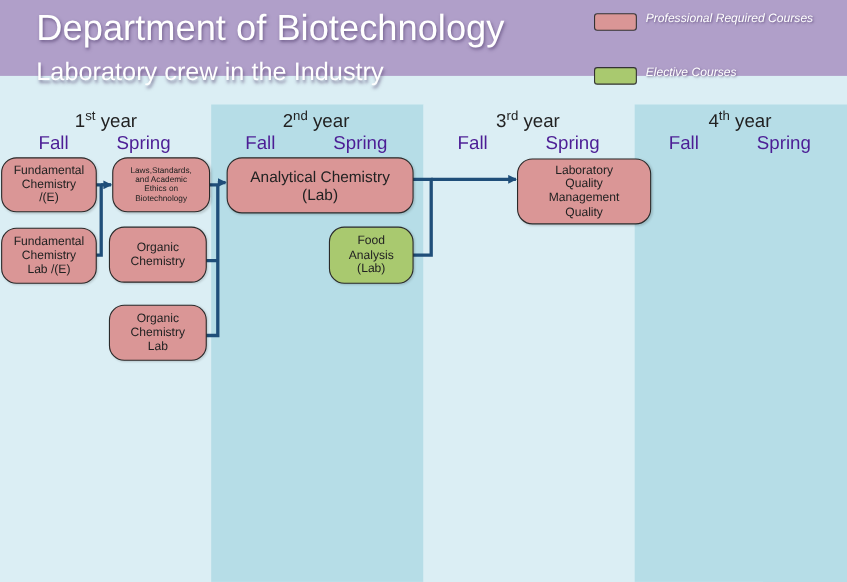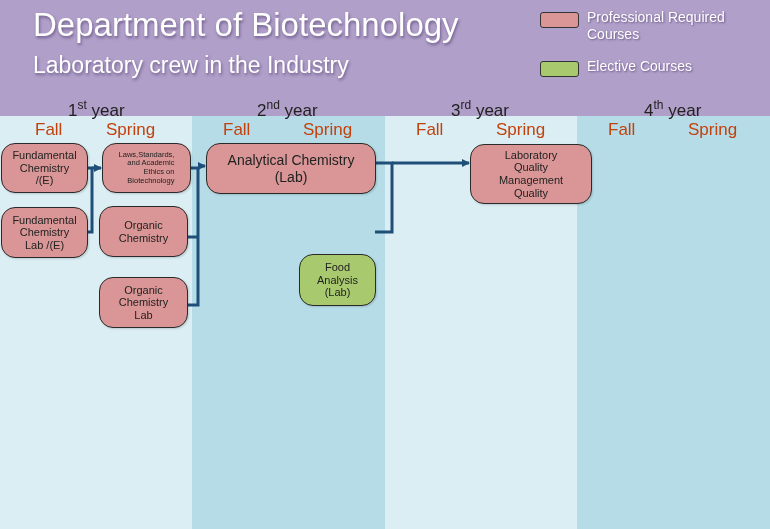--- a/index.html
+++ b/index.html
@@ -1,31 +1,31 @@
 <!DOCTYPE html>
 <html><head>
 <meta charset="utf-8">
 <style>
   html, body { margin: 0; padding: 0; }
   body { width: 770px; height: 529px; position: relative; overflow: hidden; font-family: "DejaVu Sans", sans-serif; background: #dbeef4; }
-  .header { position: absolute; left: 0; top: 0; width: 770px; height: 116px; background: #b09fc9; }
+  .header { position: absolute; left: 0; top: 0; width: 770px; height: 69px; background: #b09fc9; }
   .title { position: absolute; left: 33px; top: 6px; font-size: 33px; color: #ffffff; text-shadow: 1px 2px 3px rgba(60,40,90,0.55); letter-spacing: 0px; white-space: nowrap; font-family: "Liberation Sans", sans-serif; }
   .subtitle { position: absolute; left: 33px; top: 52px; font-size: 23px; color: #ffffff; text-shadow: 1px 2px 3px rgba(60,40,90,0.55); white-space: nowrap; font-family: "Liberation Sans", sans-serif; }
   .legend-item { position: absolute; display: flex; align-items: flex-start; }
   .legend-swatch { width: 37px; height: 14px; border: 1px solid #333; border-radius: 3px; margin-right: 8px; margin-top: 3px; }
-  .legend-label { color: #ffffff; font-size: 14px; line-height: 17px; text-shadow: 1px 1px 2px rgba(60,40,90,0.6); font-family: "Liberation Sans", sans-serif; }
+  .legend-label { color: #ffffff; font-size: 11px; line-height: 17px; text-shadow: 1px 1px 2px rgba(60,40,90,0.6); font-family: "Liberation Sans", sans-serif; font-style: italic; }
   .col { position: absolute; top: 95px; height: 434px; }
   .col.light { background: #dbeef4; }
   .col.dark { background: #b6dde7; }
   .year { position: absolute; font-size: 17px; color: #222; white-space: nowrap; font-family: "Liberation Sans", sans-serif; }
   .year sup { font-size: 12px; }
-  .sem { position: absolute; font-size: 17px; color: #c2410c; white-space: nowrap; font-family: "Liberation Sans", sans-serif; }
+  .sem { position: absolute; font-size: 17px; color: #4c1d95; white-space: nowrap; font-family: "Liberation Sans", sans-serif; }
   .course { position: absolute; box-sizing: border-box; border: 1px solid #2a2a2a; border-radius: 14px; display: flex; align-items: center; justify-content: center; text-align: center; color: #222; font-family: "Liberation Sans", sans-serif; line-height: 1.15; box-shadow: 1px 1px 2px rgba(0,0,0,0.15); }
   .course.req { background: #da9696; }
-  .course.elec { background: #a9c96f; margin-top: 48px; }
+  .course.elec { background: #a9c96f; }
   .connectors { position: absolute; left: 0; top: 0; width: 770px; height: 529px; pointer-events: none; }
 </style>
 </head>
 <body>
 
 <div class="col light" style="left:0;width:192px;"></div>
 <div class="col dark" style="left:192px;width:193px;"></div>
 <div class="col light" style="left:385px;width:192px;"></div>
 <div class="col dark" style="left:577px;width:193px;"></div>
 
@@ -79,21 +79,21 @@
 </svg>
 
 <div class="course req" style="left:1px;top:143px;width:87px;height:50px;font-size:11px;">
   <div><span>Fundamental</span><br><span>Chemistry</span><br><span>/(E)</span></div>
 </div>
 
 <div class="course req" style="left:1px;top:207px;width:87px;height:51px;font-size:11px;">
   <div><span>Fundamental</span><br><span>Chemistry</span><br><span>Lab /(E)</span></div>
 </div>
 
-<div class="course req" style="left:102px;top:143px;width:89px;height:50px;font-size:7.5px;text-align:right;">
+<div class="course req" style="left:102px;top:143px;width:89px;height:50px;font-size:7.5px;">
   <div><span>Laws,Standards,</span><br><span>and Academic</span><br><span>Ethics on</span><br><span>Biotechnology</span></div>
 </div>
 
 <div class="course req" style="left:99px;top:206px;width:89px;height:51px;font-size:11px;">
   <div><span>Organic</span><br><span>Chemistry</span></div>
 </div>
 
 <div class="course req" style="left:99px;top:277px;width:89px;height:51px;font-size:11px;">
   <div><span>Organic</span><br><span>Chemistry</span><br><span>Lab</span></div>
 </div>

